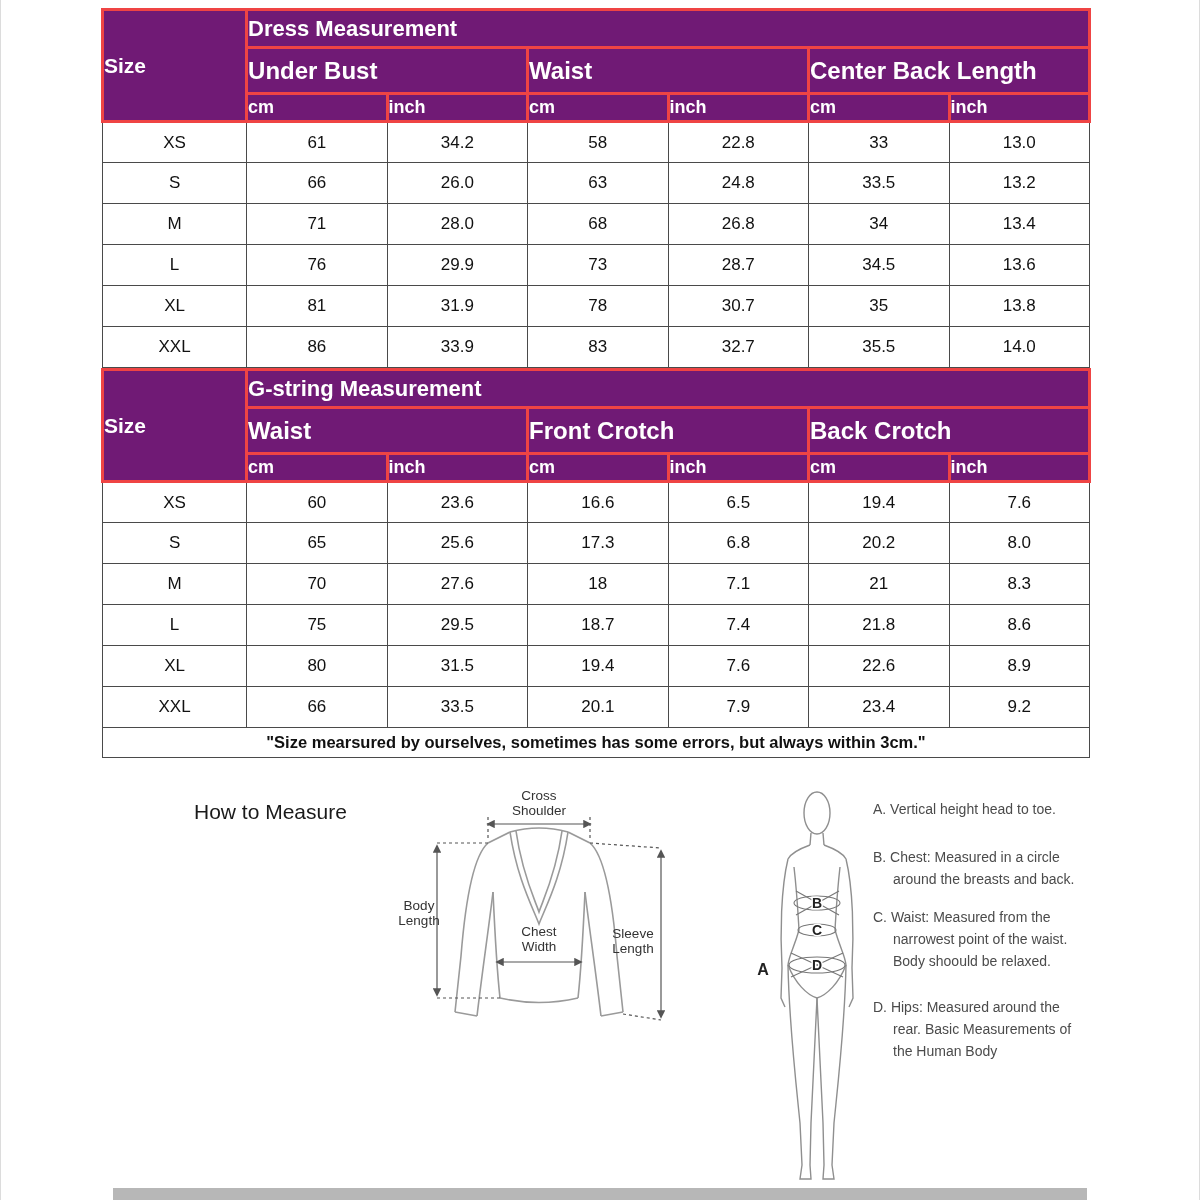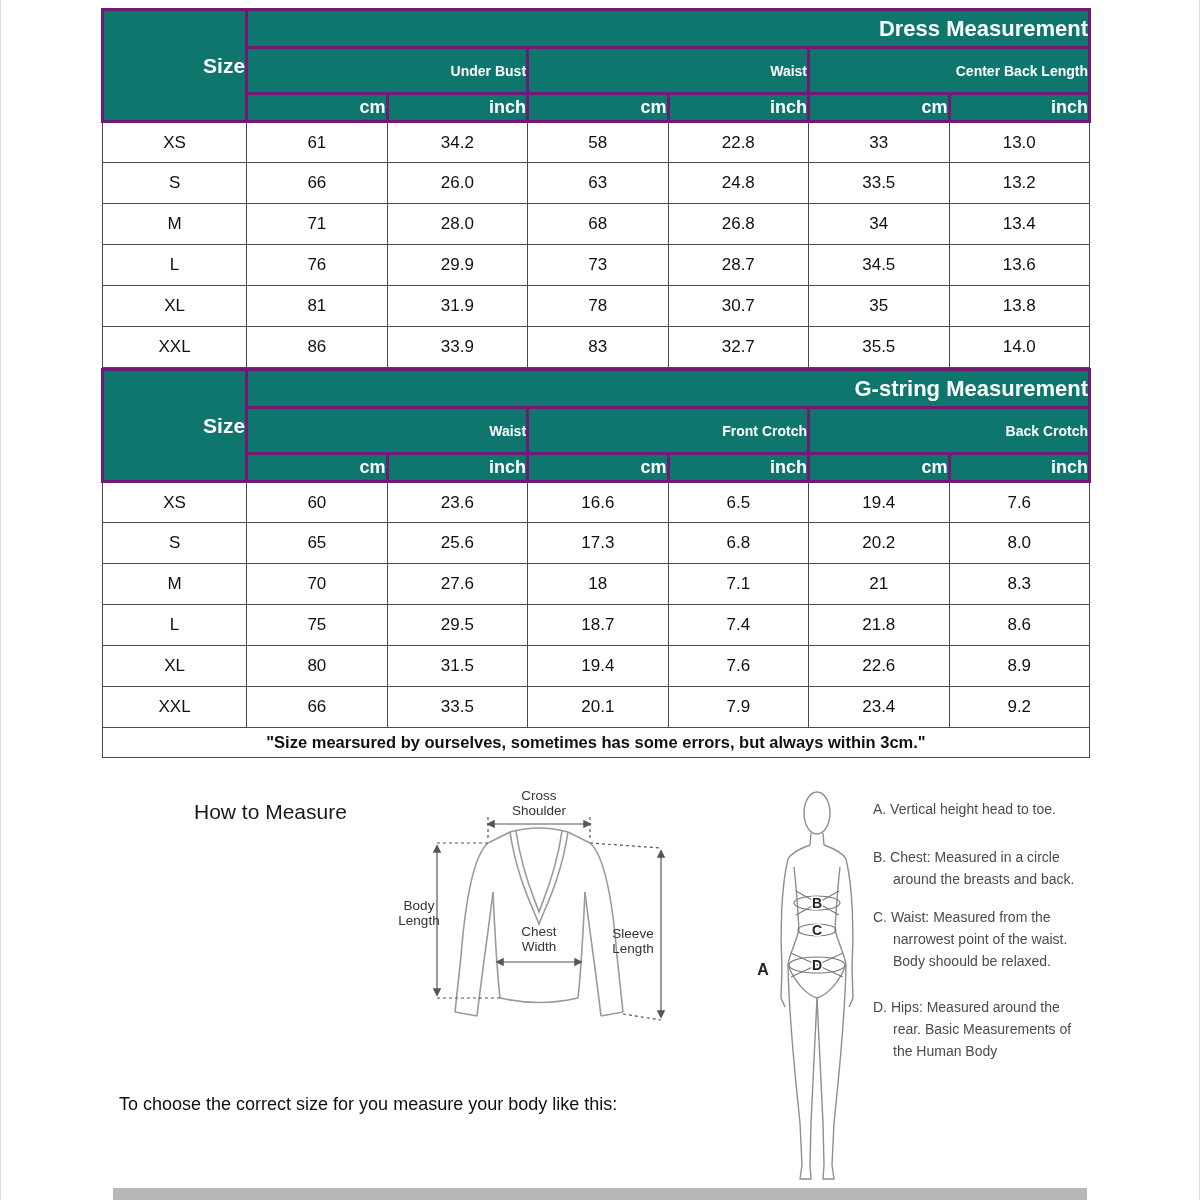--- a/index.html
+++ b/index.html
@@ -22,29 +22,29 @@
     top: 8px;
     width: 990px;
   }
   table.size-table {
     width: 100%;
     border-collapse: collapse;
     table-layout: fixed;
   }
   col.c-size { width: 14.6%; }
   th.hdr {
-    background: #0f766e;
+    background: #701a75;
     color: #ffffff;
-    border: 3px solid #701a75;
+    border: 3px solid #ef4444;
     font-weight: bold;
-    text-align: right;
+    text-align: left;
   }
   th.title-hdr { font-size: 22px; height: 38px; }
   th.size-hdr  { font-size: 21px; }
-  th.group-hdr { font-size: 14px; height: 46px; }
+  th.group-hdr { font-size: 24px; height: 46px; }
   th.unit-hdr  { font-size: 18px; height: 28px; }
   tbody td {
     border: 1px solid #4a4a4a;
     background: #ffffff;
     text-align: center;
     font-size: 17px;
     color: #111111;
     height: 41px;
   }
   td.footnote {
@@ -384,17 +384,16 @@
     </g>
   </svg>
 
   <div class="notes">
       <div class="note">A. Vertical height head to toe.</div>
       <div class="note">B. Chest: Measured in a circle around the breasts and back.</div>
       <div class="note">C. Waist: Measured from the narrowest point of the waist. Body shoould be relaxed.</div>
       <div class="note">D. Hips: Measured around the rear. Basic Measurements of the Human Body</div>
     </div>
 
-  <div class="instruction">To choose the correct size for you measure your body like this:</div>
 
   <div class="bottom-strip"></div>
 
 </div>
 
 </body></html>

